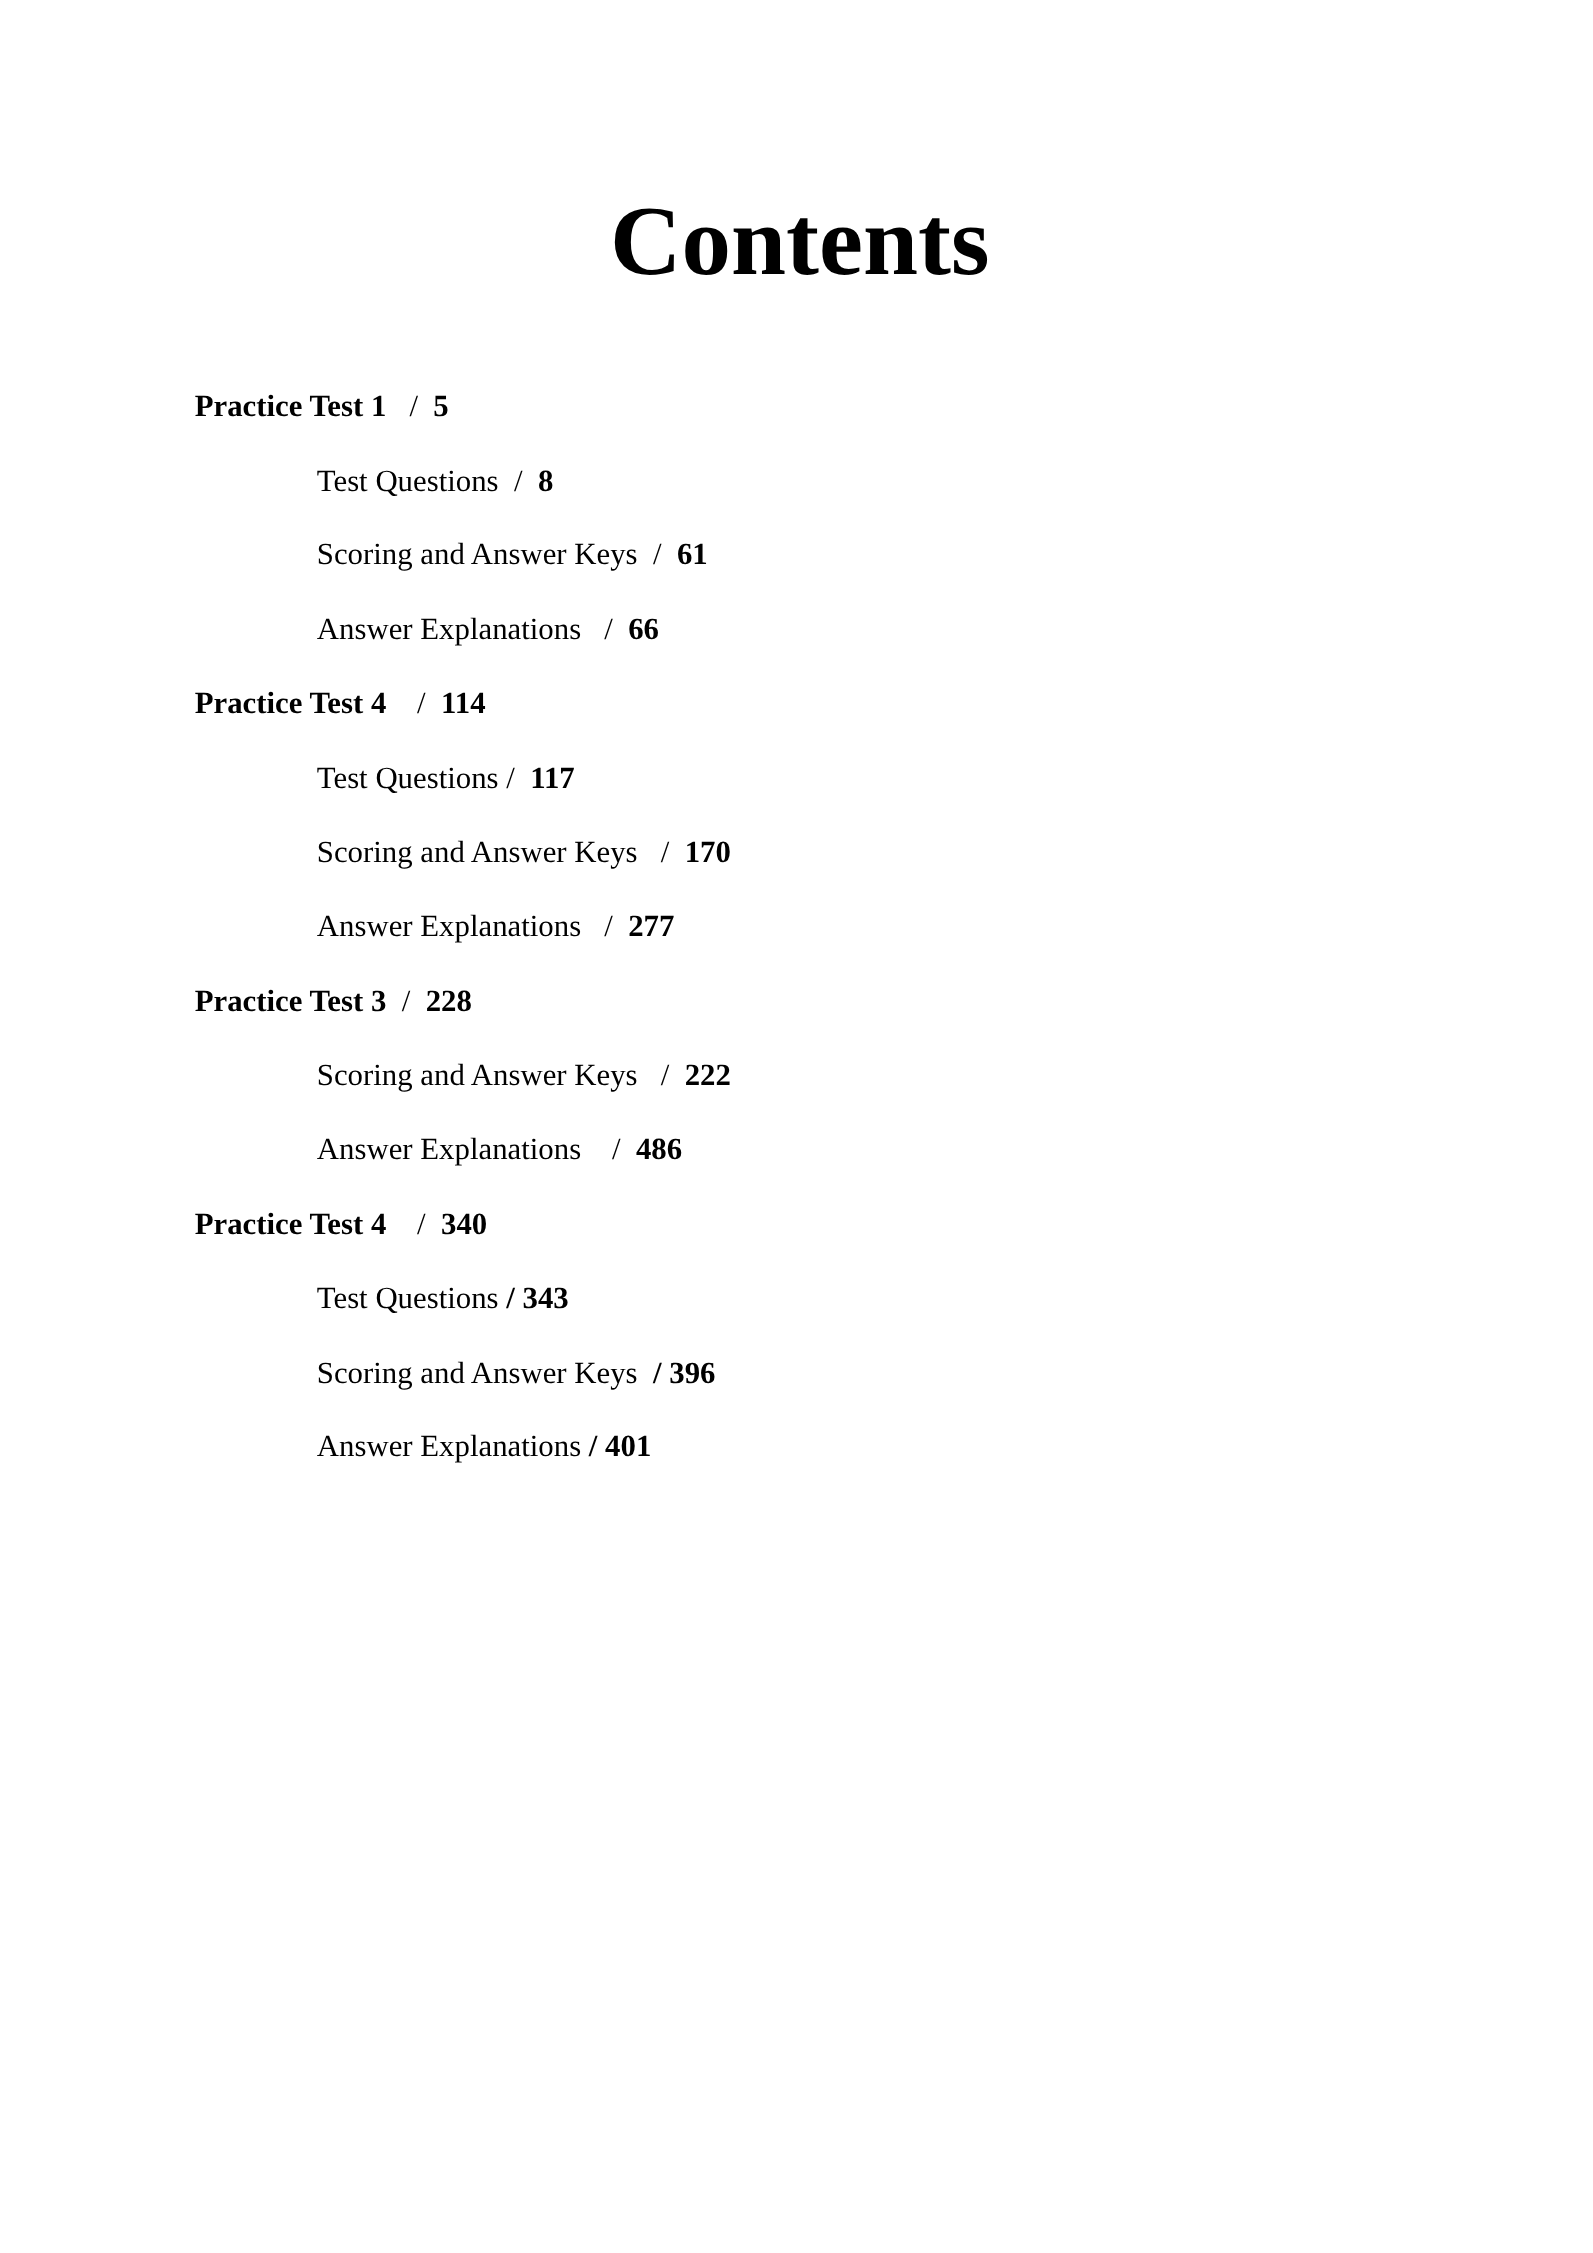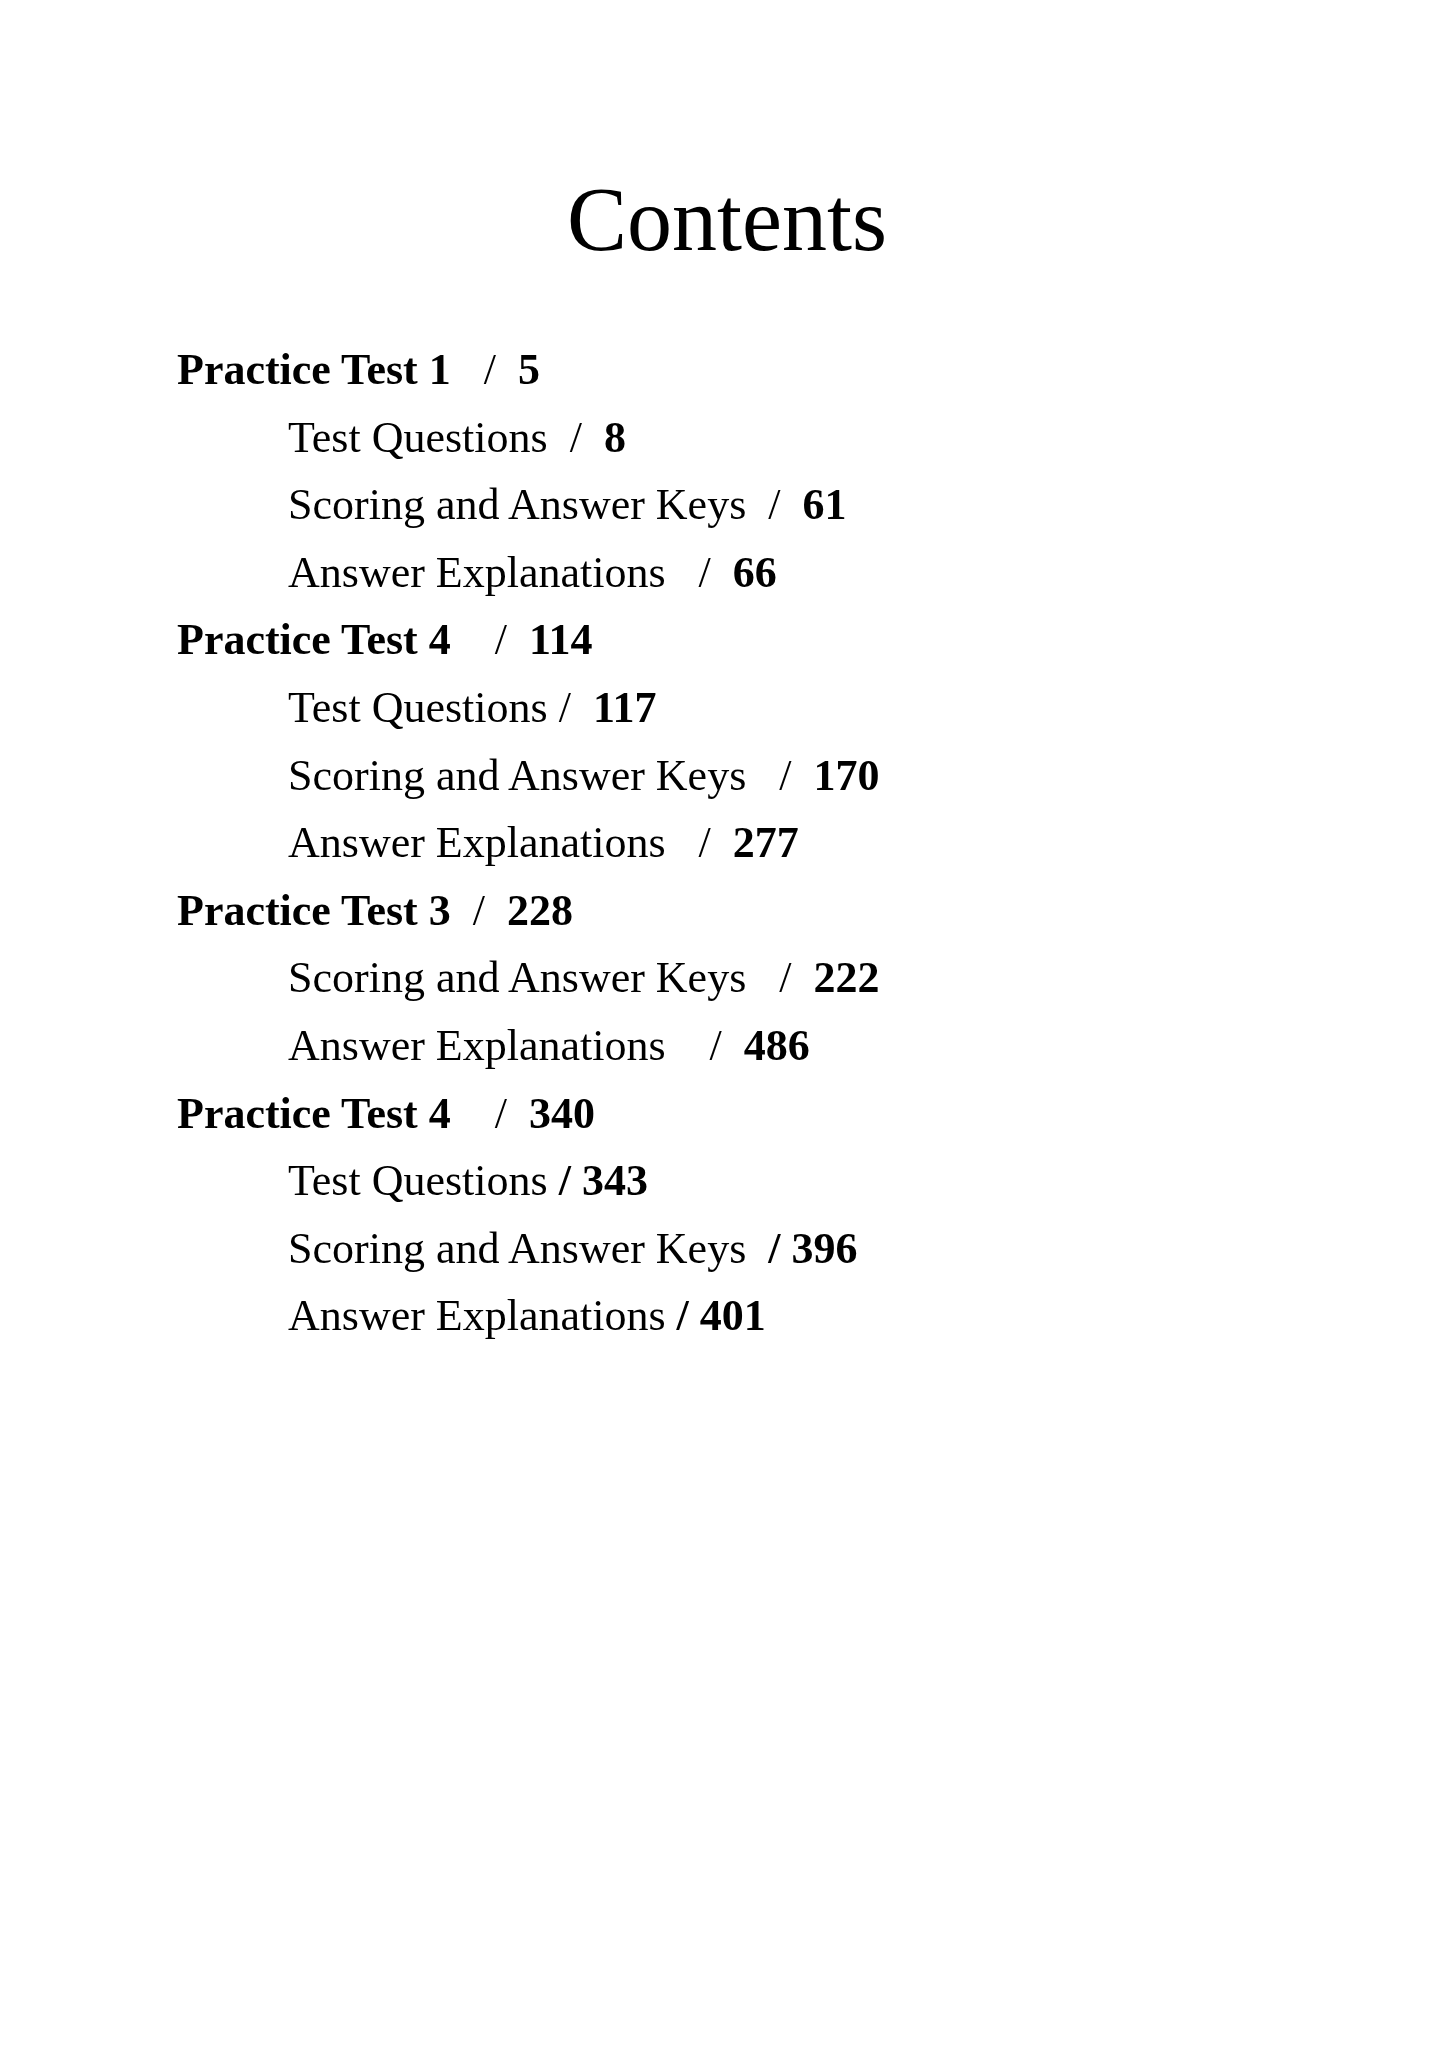--- a/index.html
+++ b/index.html
@@ -22,38 +22,38 @@
       height: 2048px;
     }
     .title {
       position: absolute;
       left: 0;
       width: 1448px;
       top: 170px;
       text-align: center;
       font-size: 90px;
       line-height: 100px;
-      font-weight: normal;
+      font-weight: bold;
       margin: 0;
       padding-left: 6px;
       box-sizing: border-box;
     }
     .toc {
       position: absolute;
       left: 0;
       top: 336px;
       width: 1448px;
       margin: 0;
       padding: 0;
       list-style: none;
     }
     .toc-entry {
       height: 67.6px;
       line-height: 67.6px;
-      font-size: 44px;
+      font-size: 28px;
       white-space: pre;
     }
     .toc-entry.level-1 {
       padding-left: 177px;
       font-weight: bold;
     }
     .toc-entry.level-2 {
       padding-left: 265px;
       font-weight: normal;
       margin-left: 23px;

